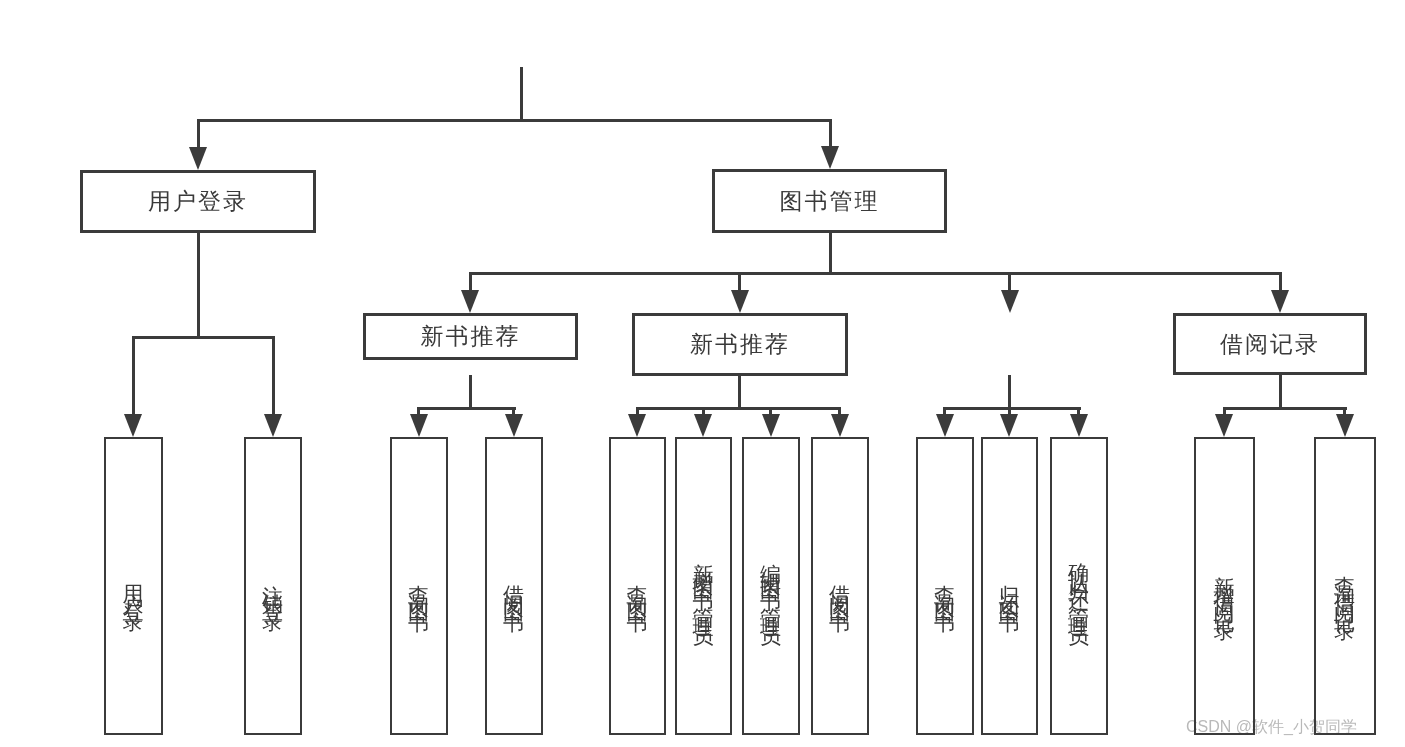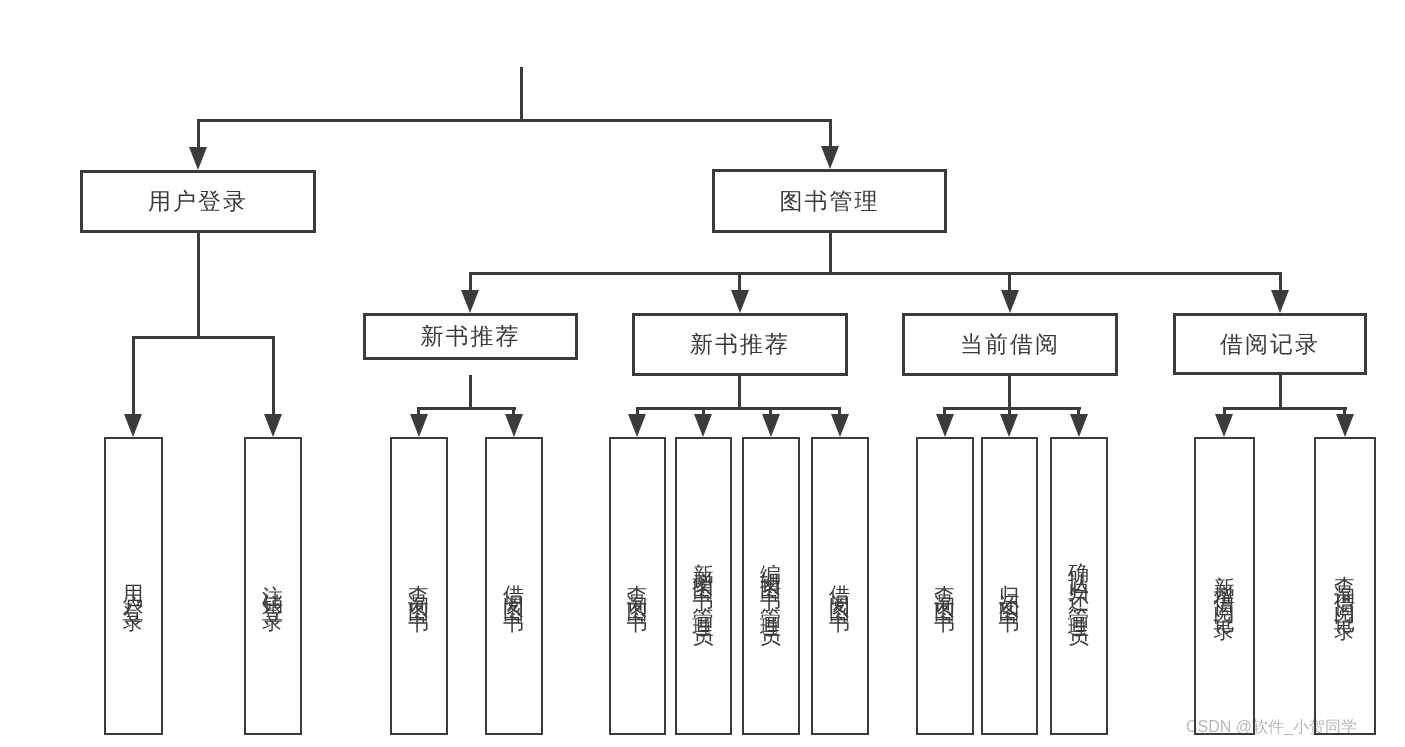--- a/index.html
+++ b/index.html
@@ -133,23 +133,20 @@
   <div class="box" style="left:712px;top:169px;width:235px;height:64px">
     <span class="lbl">图书管理</span>
   </div>
 
   <div class="box" style="left:363px;top:313px;width:215px;height:47px">
     <span class="lbl">新书推荐</span>
   </div>
   <div class="box" style="left:632px;top:313px;width:216px;height:63px">
     <span class="lbl">新书推荐</span>
   </div>
-  <div class="box" style="left:902px;top:313px;width:216px;height:63px">
-    <span class="lbl">当前借阅</span>
-  </div>
   <div class="box" style="left:1173px;top:313px;width:194px;height:62px">
     <span class="lbl">借阅记录</span>
   </div>
 
   <div class="box box-v" style="left:104px;top:437px;width:59px;height:298px">
     <span class="vlbl">用户登录</span>
   </div>
   <div class="box box-v" style="left:244px;top:437px;width:58px;height:298px">
     <span class="vlbl">注销登录</span>
   </div>

